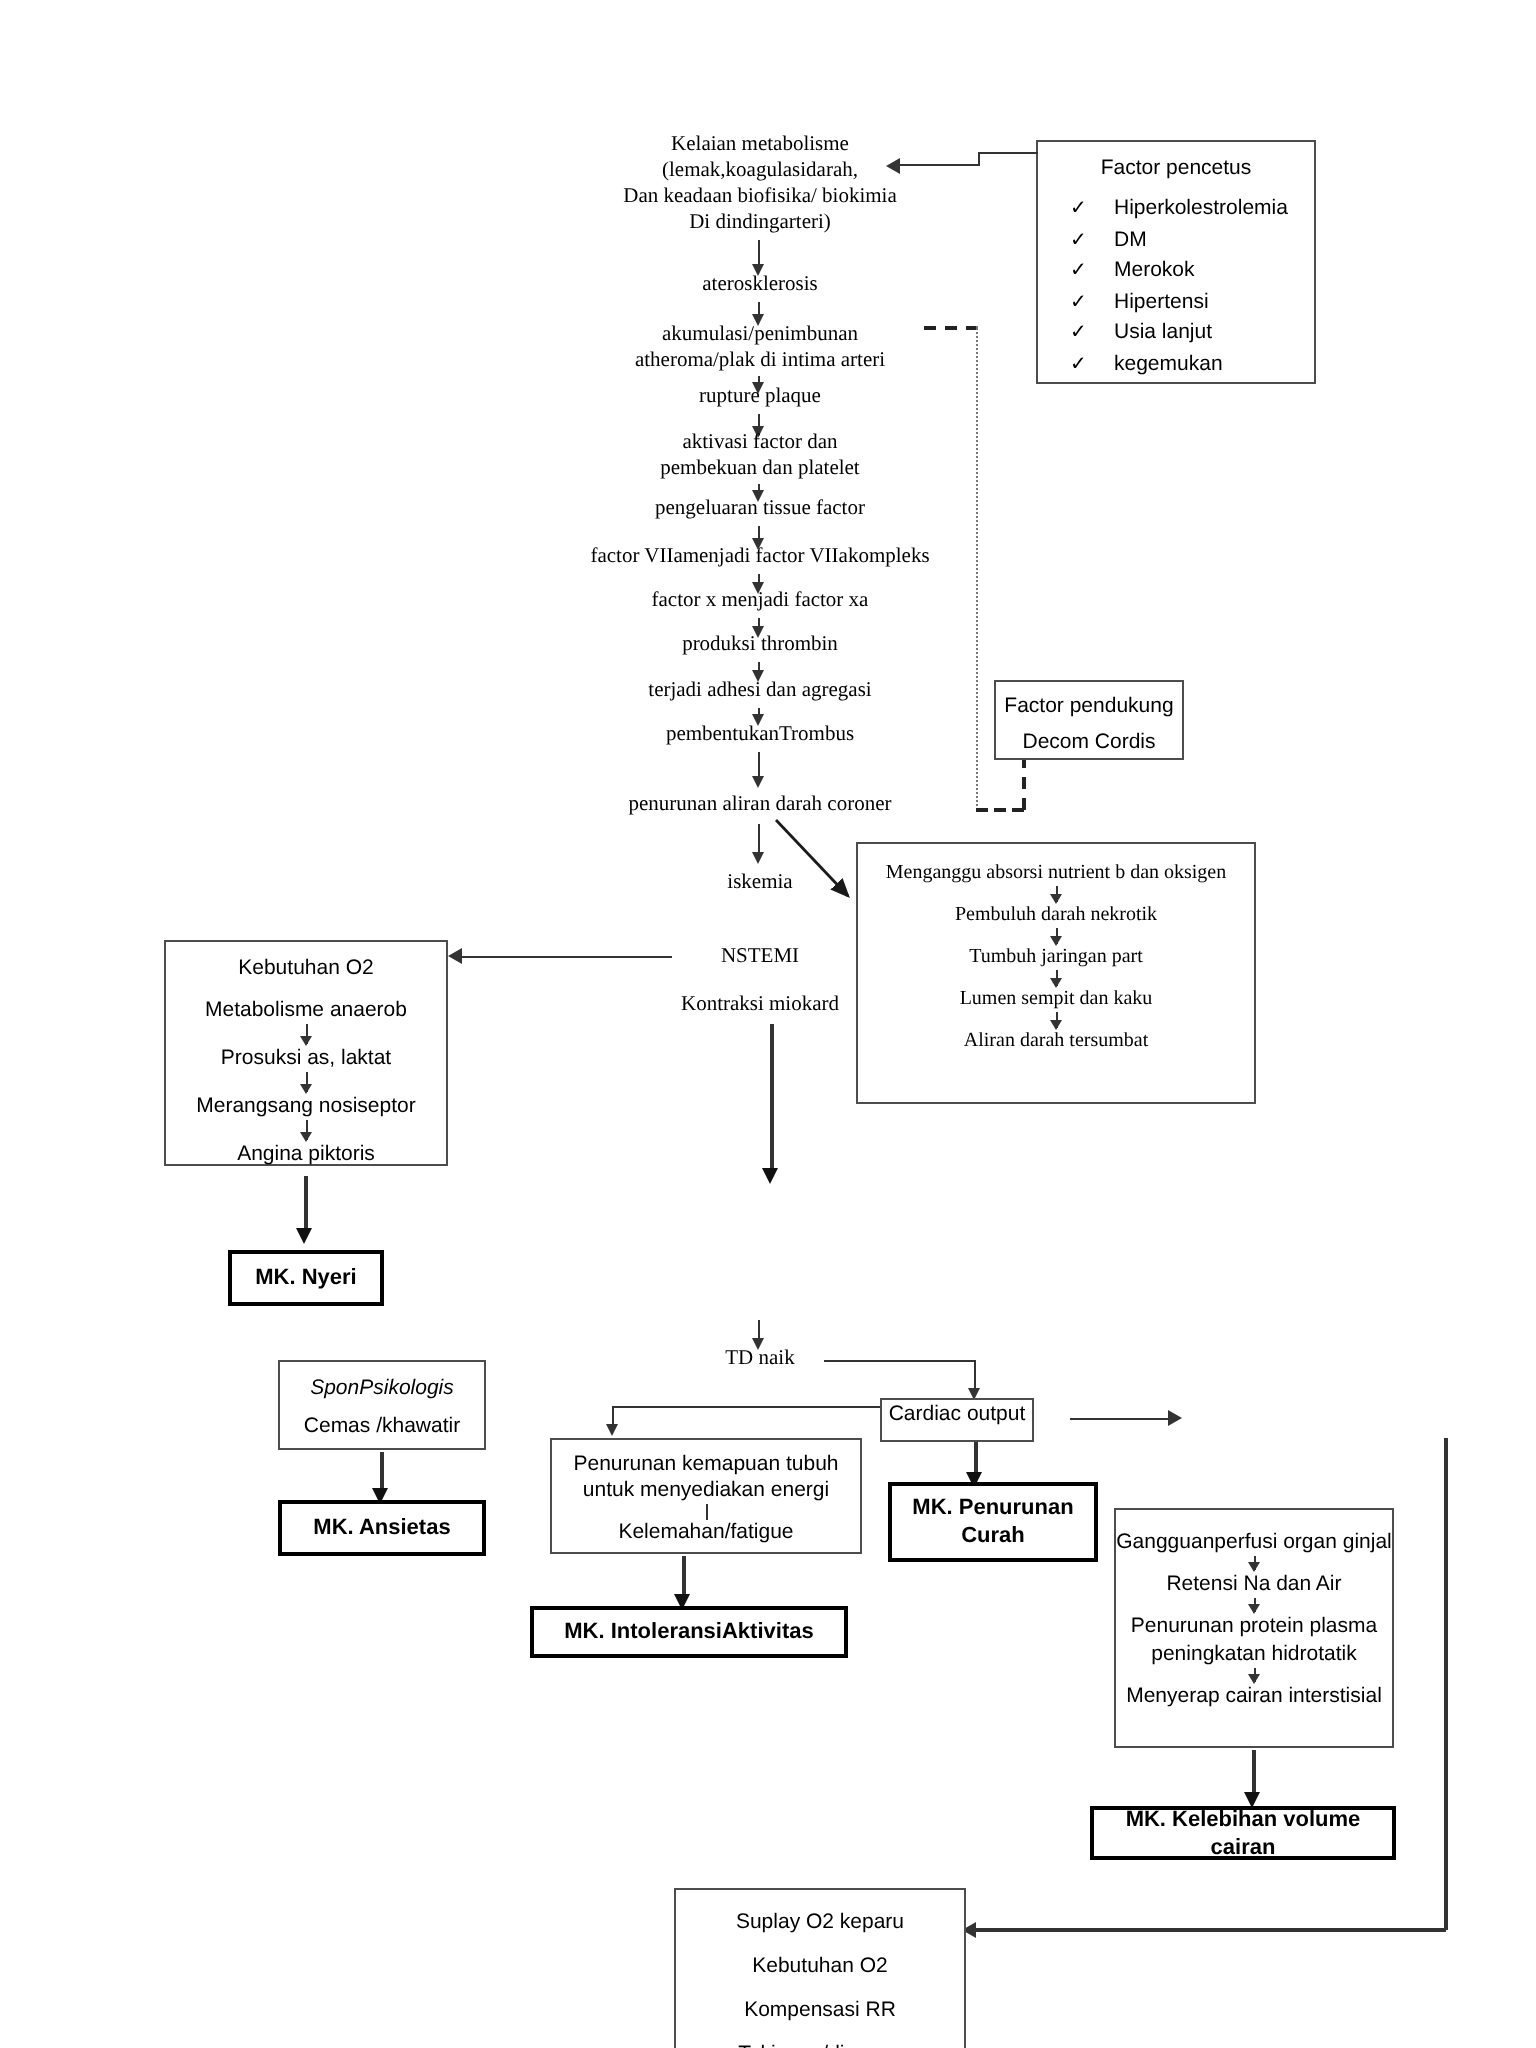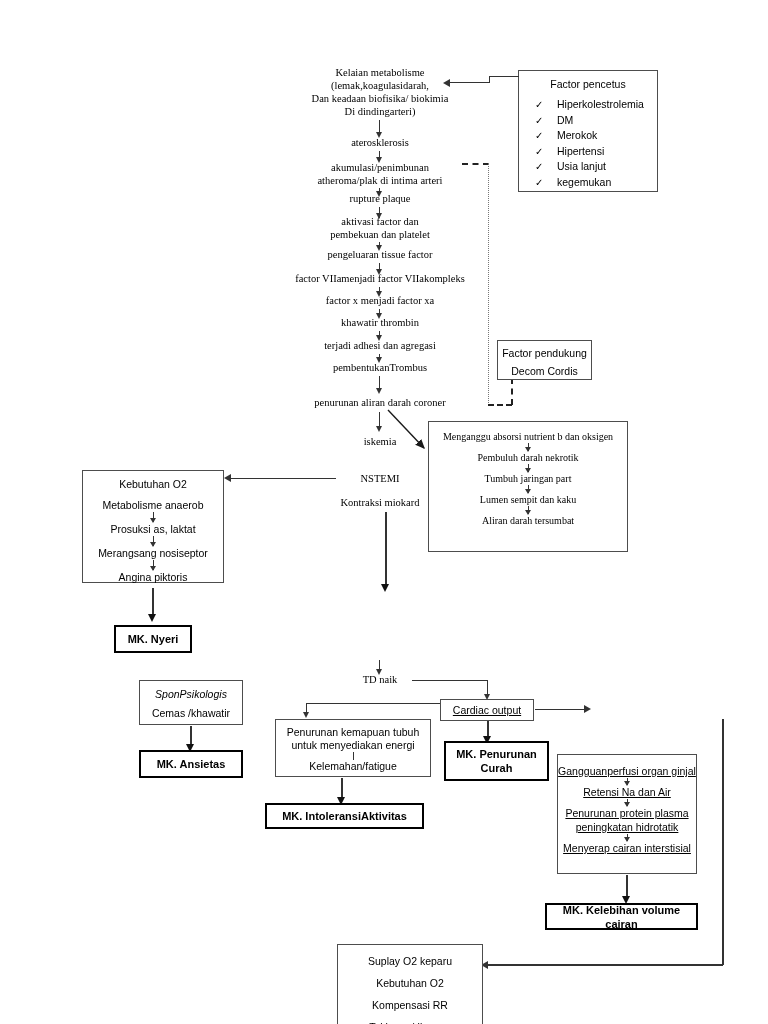--- a/index.html
+++ b/index.html
@@ -219,21 +219,21 @@
   <div class="node" style="left:285px; top:272px; width:190px;">factor VIIamenjadi factor VIIakompleks</div>
 
   <div class="vline" style="left:379px; top:287px; height:8px;"></div>
   <div class="arrow-down" style="left:375.5px; top:291px;"></div>
 
   <div class="node" style="left:310px; top:294px; width:140px;">factor x menjadi factor xa</div>
 
   <div class="vline" style="left:379px; top:309px; height:6px;"></div>
   <div class="arrow-down" style="left:375.5px; top:313px;"></div>
 
-  <div class="node" style="left:320px; top:316px; width:120px;">khawatir thrombin</div>
+  <div class="node" style="left:320px; top:316px; width:120px;">produksi thrombin</div>
 
   <div class="vline" style="left:379px; top:331px; height:6px;"></div>
   <div class="arrow-down" style="left:375.5px; top:335px;"></div>
 
   <div class="node" style="left:305px; top:339px; width:150px;">terjadi adhesi dan agregasi</div>
 
   <div class="vline" style="left:379px; top:354px; height:6px;"></div>
   <div class="arrow-down" style="left:375.5px; top:357px;"></div>
 
   <div class="node" style="left:315px; top:361px; width:130px;">pembentukanTrombus</div>
@@ -341,21 +341,21 @@
   <div class="arrow-down big" style="left:185.5px; top:744px;"></div>
 
   <div class="box thick" style="left:139px; top:750px; width:104px; height:28px; display:flex; align-items:center; justify-content:center;">
     <div class="mklabel">MK. Ansietas</div>
   </div>
 
   <div class="hline" style="left:412px; top:680px; width:76px;"></div>
   <div class="vline" style="left:487px; top:680px; height:18px;"></div>
   <div class="arrow-down" style="left:483.5px; top:694px;"></div>
 
-  <div class="box" style="left:440px; top:699px; width:94px; height:22px; display:flex; align-items:center; justify-content:center;text-decoration:underline;">
+  <div class="box" style="left:440px; top:699px; width:77px; height:22px; display:flex; align-items:flex-start; justify-content:center;">
     <div class="inner" style="width:100%;">Cardiac output</div>
   </div>
 
   <div class="hline" style="left:306px; top:703px; width:134px;"></div>
   <div class="vline" style="left:306px; top:703px; height:13px;"></div>
   <div class="arrow-down" style="left:302.5px; top:712px;"></div>
 
   <div class="hline" style="left:535px; top:709px; width:50px;"></div>
   <div class="arrow-right" style="left:584px; top:705px;"></div>
 
@@ -380,21 +380,21 @@
     <div class="mklabel" style="white-space:pre-line;">MK. Penurunan
 Curah</div>
   </div>
 
 
   <div class="vline w2" style="left:722px; top:719px; height:246px;"></div>
   <div class="hline w2" style="left:488px; top:964px; width:235px;"></div>
   <div class="arrow-left" style="left:481px; top:960.5px;"></div>
 
   <div class="box" style="left:557px; top:754px; width:140px; height:120px;">
-    <div class="steplist" style="top:9px;text-decoration:underline;">
+    <div class="steplist" style="top:9px;">
       <div class="step">Gangguanperfusi organ ginjal</div>
       <div class="vsep" style="height:7px;"></div>
       <div class="step">Retensi Na dan Air</div>
       <div class="vsep" style="height:7px;"></div>
       <div class="step">Penurunan protein plasma
 peningkatan hidrotatik</div>
       <div class="vsep" style="height:7px;"></div>
       <div class="step">Menyerap cairan interstisial</div>
     </div>
   </div>

